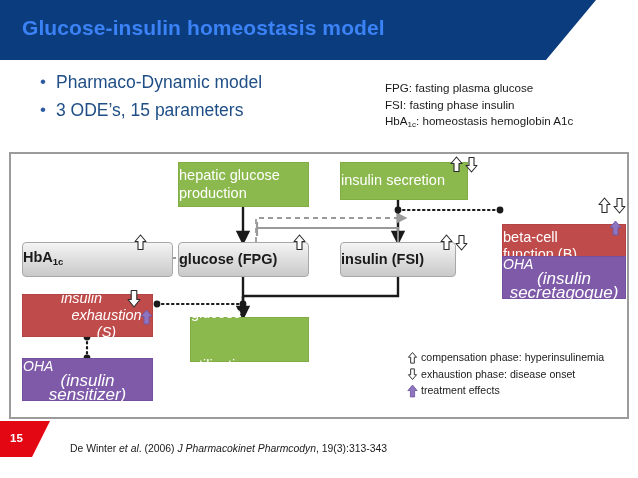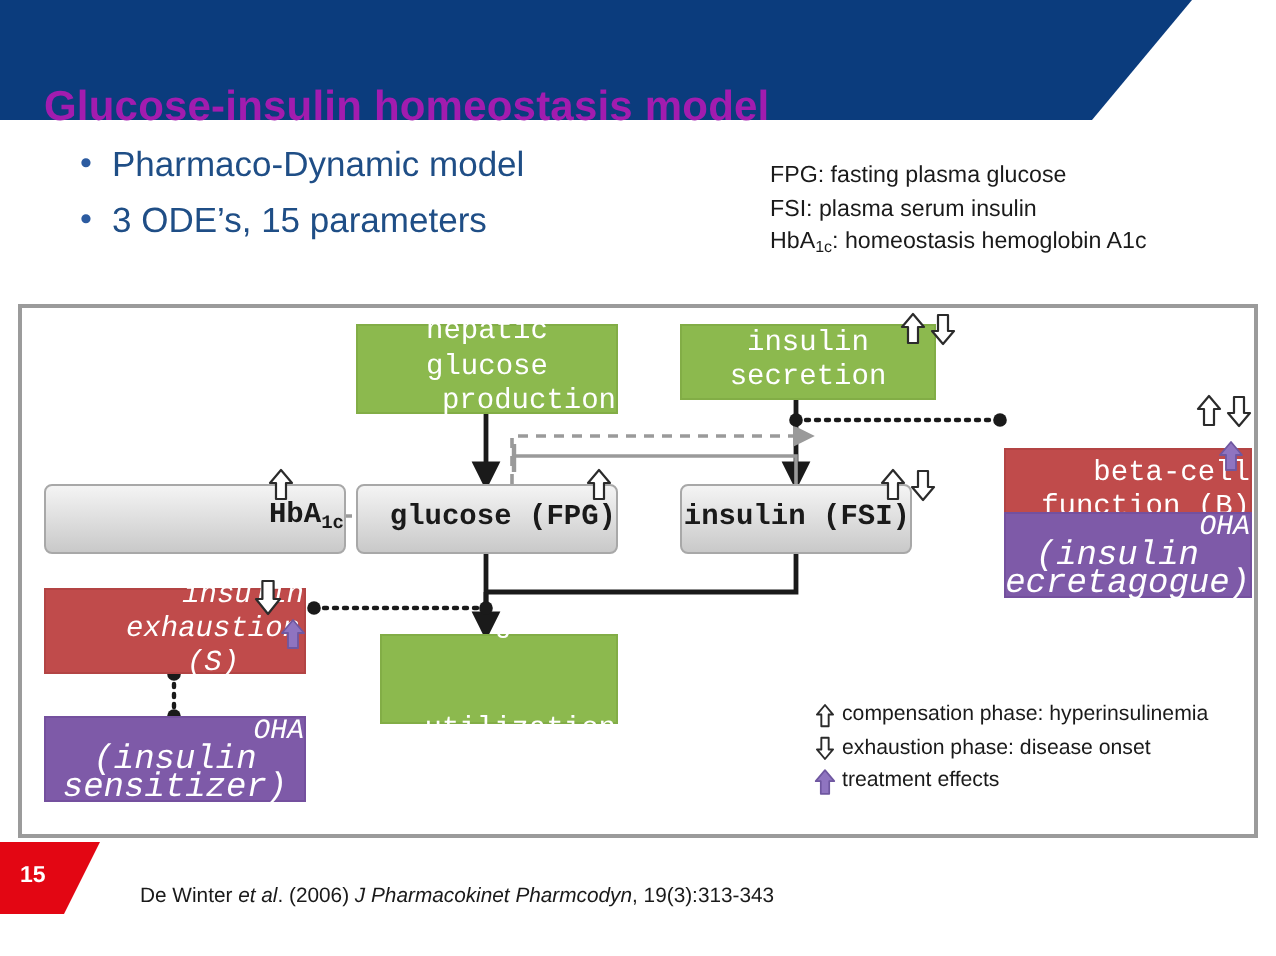--- a/index.html
+++ b/index.html
@@ -11,22 +11,22 @@
     position:relative;
   }
   
   #header-banner{
     position:absolute;left:0;top:0;width:638px;height:60px;
     background:#0b3c7d;
     clip-path: polygon(0 0, 596px 0, 546px 60px, 0 60px);
   }
   #header-title{
     position:absolute;left:22px;top:16px;
-    color:#a21caf;font-size:21px;font-weight:bold;
-    letter-spacing:.1px;white-space:nowrap;margin-top:26px;
+    color:#3b82f6;font-size:21px;font-weight:bold;
+    letter-spacing:.1px;white-space:nowrap;
   }
   
   #bullet-list{position:absolute;left:30px;top:70px;width:330px;}
   .bullet-row{display:flex;align-items:flex-start;margin-bottom:4px;}
   .bullet-dot{
     color:#2c5ba0;font-size:17px;line-height:24px;width:26px;
     text-align:center;flex:0 0 26px;
   }
   .bullet-text{
     color:#1f4e86;font-size:17.5px;line-height:24px;white-space:nowrap;
@@ -40,23 +40,22 @@
   .sub{font-size:8px;vertical-align:-2px;}
   
   #diagram-frame{
     position:absolute;left:9px;top:152px;width:620px;height:267px;
     border:2px solid #9b9b9b;background:#ffffff;box-sizing:border-box;
   }
   #diagram-canvas{position:absolute;left:0;top:0;width:616px;height:263px;}
   
   .node{
     position:absolute;box-sizing:border-box;
-    display:flex;flex-direction:column;align-items:flex-end;justify-content:center;
+    display:flex;flex-direction:column;align-items:flex-start;justify-content:center;
     text-align:center;
-    font-family:Liberation Mono, monospace;
   }
   .green{
     background:#8cb94e;color:#ffffff;border:1px solid #82ad46;
     font-size:14.5px;line-height:17.5px;
   }
   .grey{
     background:linear-gradient(#f4f4f4,#c9c9c9);
     color:#1a1a1a;border:1px solid #a8a8a8;border-radius:4px;
     font-size:14.5px;font-weight:bold;line-height:17px;
   }
@@ -124,21 +123,21 @@
     <span class="bullet-text">Pharmaco-Dynamic model</span>
   </div>
   <div class="bullet-row">
     <span class="bullet-dot">•</span>
     <span class="bullet-text">3 ODE’s, 15 parameters</span>
   </div>
 </div>
 
 <div id="abbrev-block">
   <div>FPG: fasting plasma glucose</div>
-  <div>FSI: plasma serum insulin</div>
+  <div>FSI: fasting phase insulin</div>
   <div><span>HbA</span><span class="sub">1c</span><span>: homeostasis hemoglobin A1c</span></div>
 </div>
 
 <div id="diagram-frame">
   <div id="diagram-canvas">
 
     <svg width="616" height="263" style="position:absolute;left:0;top:0;">
       <defs>
         <marker id="ah-black" markerWidth="8" markerHeight="8" refX="4" refY="4" orient="auto">
           <path d="M1,1 L7,4 L1,7 z" fill="#1a1a1a"></path>

